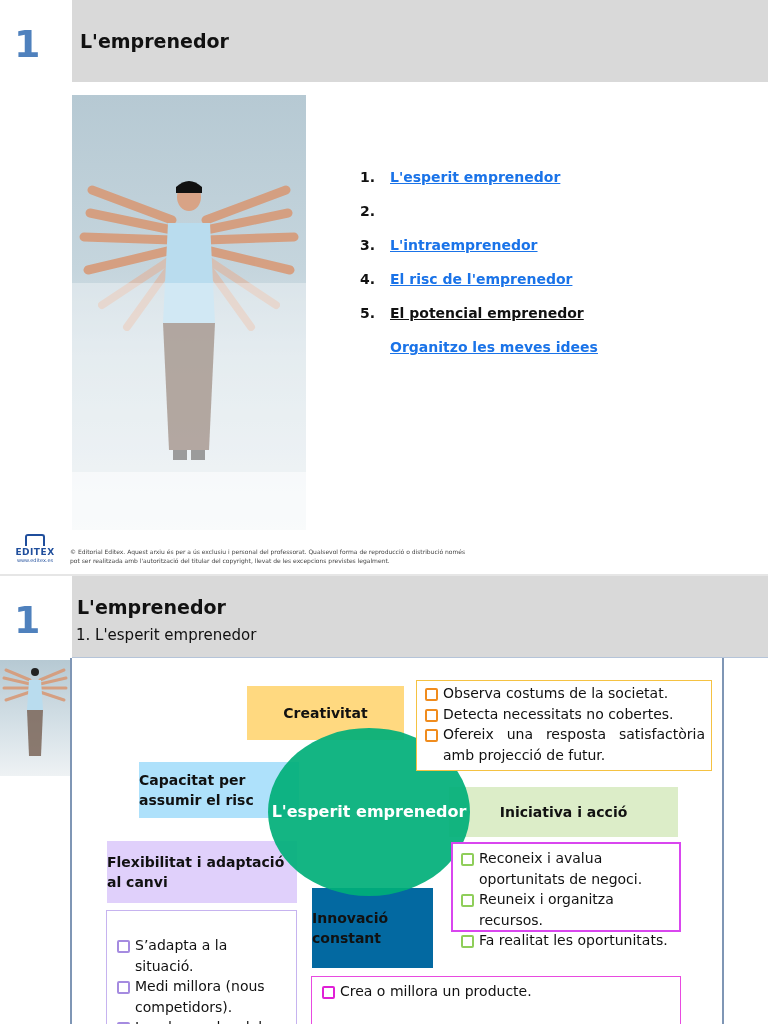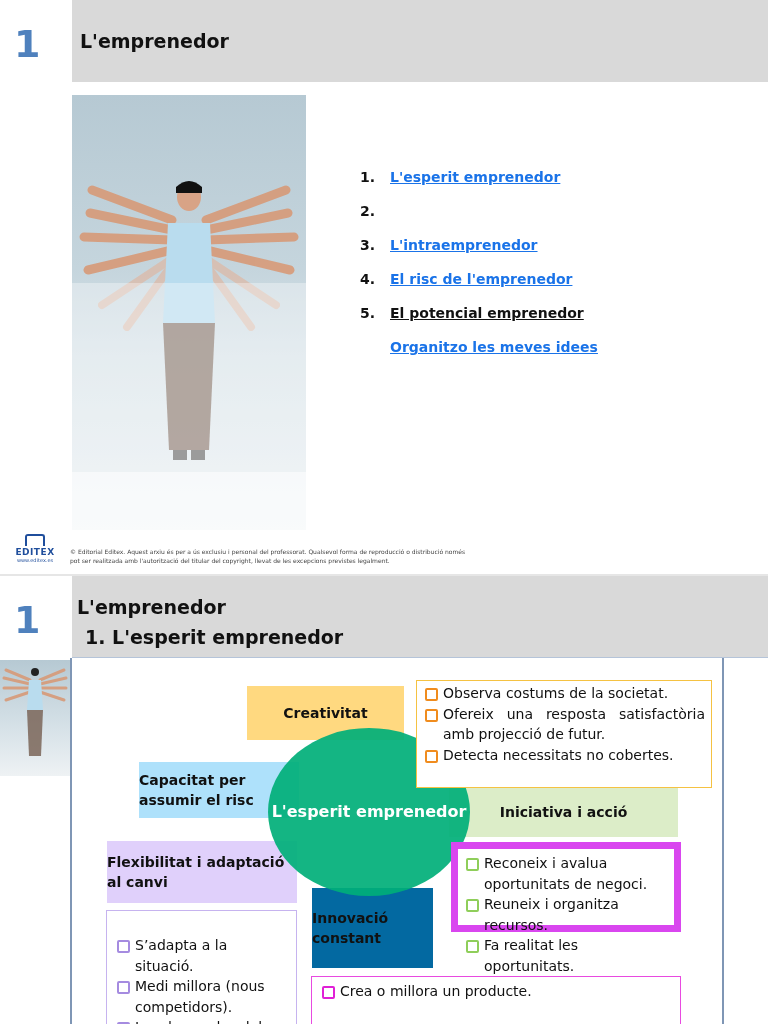--- a/index.html
+++ b/index.html
@@ -35,44 +35,44 @@
   .editex-logo { position: absolute; left: 12px; top: 4px; width: 46px; height: 36px; text-align: center; }
   .editex-logo .mark { width: 20px; height: 12px; margin: 0 auto 1px; border: 2px solid #1f4e9c; border-radius: 3px 3px 0 0; border-bottom: none; }
   .editex-logo .name { color: #1f4e9c; font-weight: bold; font-size: 9px; letter-spacing: 0.5px; }
   .editex-logo .url { color: #1f4e9c; font-size: 5px; }
   .copyright { position: absolute; left: 70px; top: 17px; width: 400px; font-size: 6px; line-height: 9px; color: #444; }
 
   
   #s2-header { top: 0; height: 82px; border-bottom: 1px solid #b5c4d9; }
   #s2-num { top: 22px; }
   #s2-title { left: 5px; top: 20px; font-size: 19px; font-weight: bold; }
-  #s2-subtitle { left: 13px; top: 50px; font-size: 19px; font-weight: bold; }
+  #s2-subtitle { left: 4px; top: 50px; font-size: 15px; font-weight: normal; }
 
   .thumb-photo { position: absolute; left: 0; top: 84px; width: 70px; height: 116px; overflow: hidden;
     background: linear-gradient(#b6c9d3 0%, #d7e2e8 60%, #eef2f4 100%); }
 
   .diagram-frame { position: absolute; left: 70px; top: 82px; width: 654px; height: 366px; border-left: 2px solid #7f96b5; border-right: 2px solid #7f96b5; }
 
   .box { position: absolute; display: flex; align-items: center; justify-content: center; font-weight: bold; font-size: 14px; line-height: 20px; color: #111; }
   .box-creativitat { left: 247px; top: 110px; width: 157px; height: 54px; background: #ffd980; }
   .box-risc { left: 139px; top: 186px; width: 160px; height: 56px; background: #aee1fb; }
   .box-iniciativa { left: 449px; top: 211px; width: 229px; height: 50px; background: #dcedc8; }
   .box-flex { left: 107px; top: 265px; width: 190px; height: 62px; background: #e0d0fb; }
   .box-innov { left: 312px; top: 312px; width: 121px; height: 80px; background: #0369a1; }
 
   .circle { position: absolute; left: 268px; top: 152px; width: 202px; height: 168px; border-radius: 50%; background: rgba(0,175,120,0.92);
     display: flex; align-items: center; justify-content: center; text-align: center; color: #fff; font-weight: bold; font-size: 16px; line-height: 24px; }
 
   .list-box { position: absolute; font-size: 14px; line-height: 20.5px; color: #111; background: #fff; }
   .list-box ul { list-style: none; }
   .list-box li { position: relative; padding-left: 22px; }
   .list-box li::before { content: ""; position: absolute; left: 4px; top: 5px; width: 9px; height: 9px; border: 2px solid; border-radius: 2px; background: #fff; }
-  .lb-orange { left: 416px; top: 104px; width: 296px; height: 108px; border: 1px solid #f5c242; padding: 2px 6px 0 4px; text-align: justify; }
+  .lb-orange { left: 416px; top: 104px; width: 296px; height: 91px; border: 1px solid #f5c242; padding: 2px 6px 0 4px; text-align: justify; }
   .lb-orange li::before { border-color: #f08c1e; }
-  .lb-green { left: 451px; top: 266px; width: 230px; height: 90px; border: 7px solid #d946ef; padding: 4px 6px 0 4px; }
+  .lb-green { left: 451px; top: 266px; width: 230px; height: 90px; border: 2px solid #d946ef; padding: 4px 6px 0 4px; }
   .lb-green li::before { border-color: #8fce5a; }
   .lb-purple { left: 106px; top: 334px; width: 191px; height: 120px; border: 1px solid #c6b3ef; padding: 24px 6px 0 6px; }
   .lb-purple li::before { border-color: #a58be0; }
   .lb-pink { left: 311px; top: 400px; width: 370px; height: 60px; border: 1px solid #e84ae0; padding: 4px 6px 0 6px; }
   .lb-pink li::before { border-color: #e020d6; }
 </style>
 </head>
 <body>
 
 <section id="slide1" class="slide">
@@ -179,22 +179,22 @@
   <div class="box box-risc">Capacitat per assumir el risc</div>
   <div class="box box-iniciativa">Iniciativa i acció</div>
   <div class="box box-flex">Flexibilitat i adaptació al canvi</div>
   <div class="box box-innov">Innovació constant</div>
 
   <div class="circle">L'esperit emprenedor</div>
 
   <div class="list-box lb-orange">
     <ul>
       <li>Observa costums de la societat.</li>
+      <li>Detecta necessitats no cobertes.</li>
       <li>Ofereix una resposta satisfactòria amb projecció de futur.</li>
-      <li>Detecta necessitats no cobertes.</li>
     </ul>
   </div>
 
   <div class="list-box lb-green">
     <ul>
       <li>Reconeix i avalua oportunitats de negoci.</li>
       <li>Reuneix i organitza recursos.</li>
       <li>Fa realitat les oportunitats.</li>
     </ul>
   </div>

